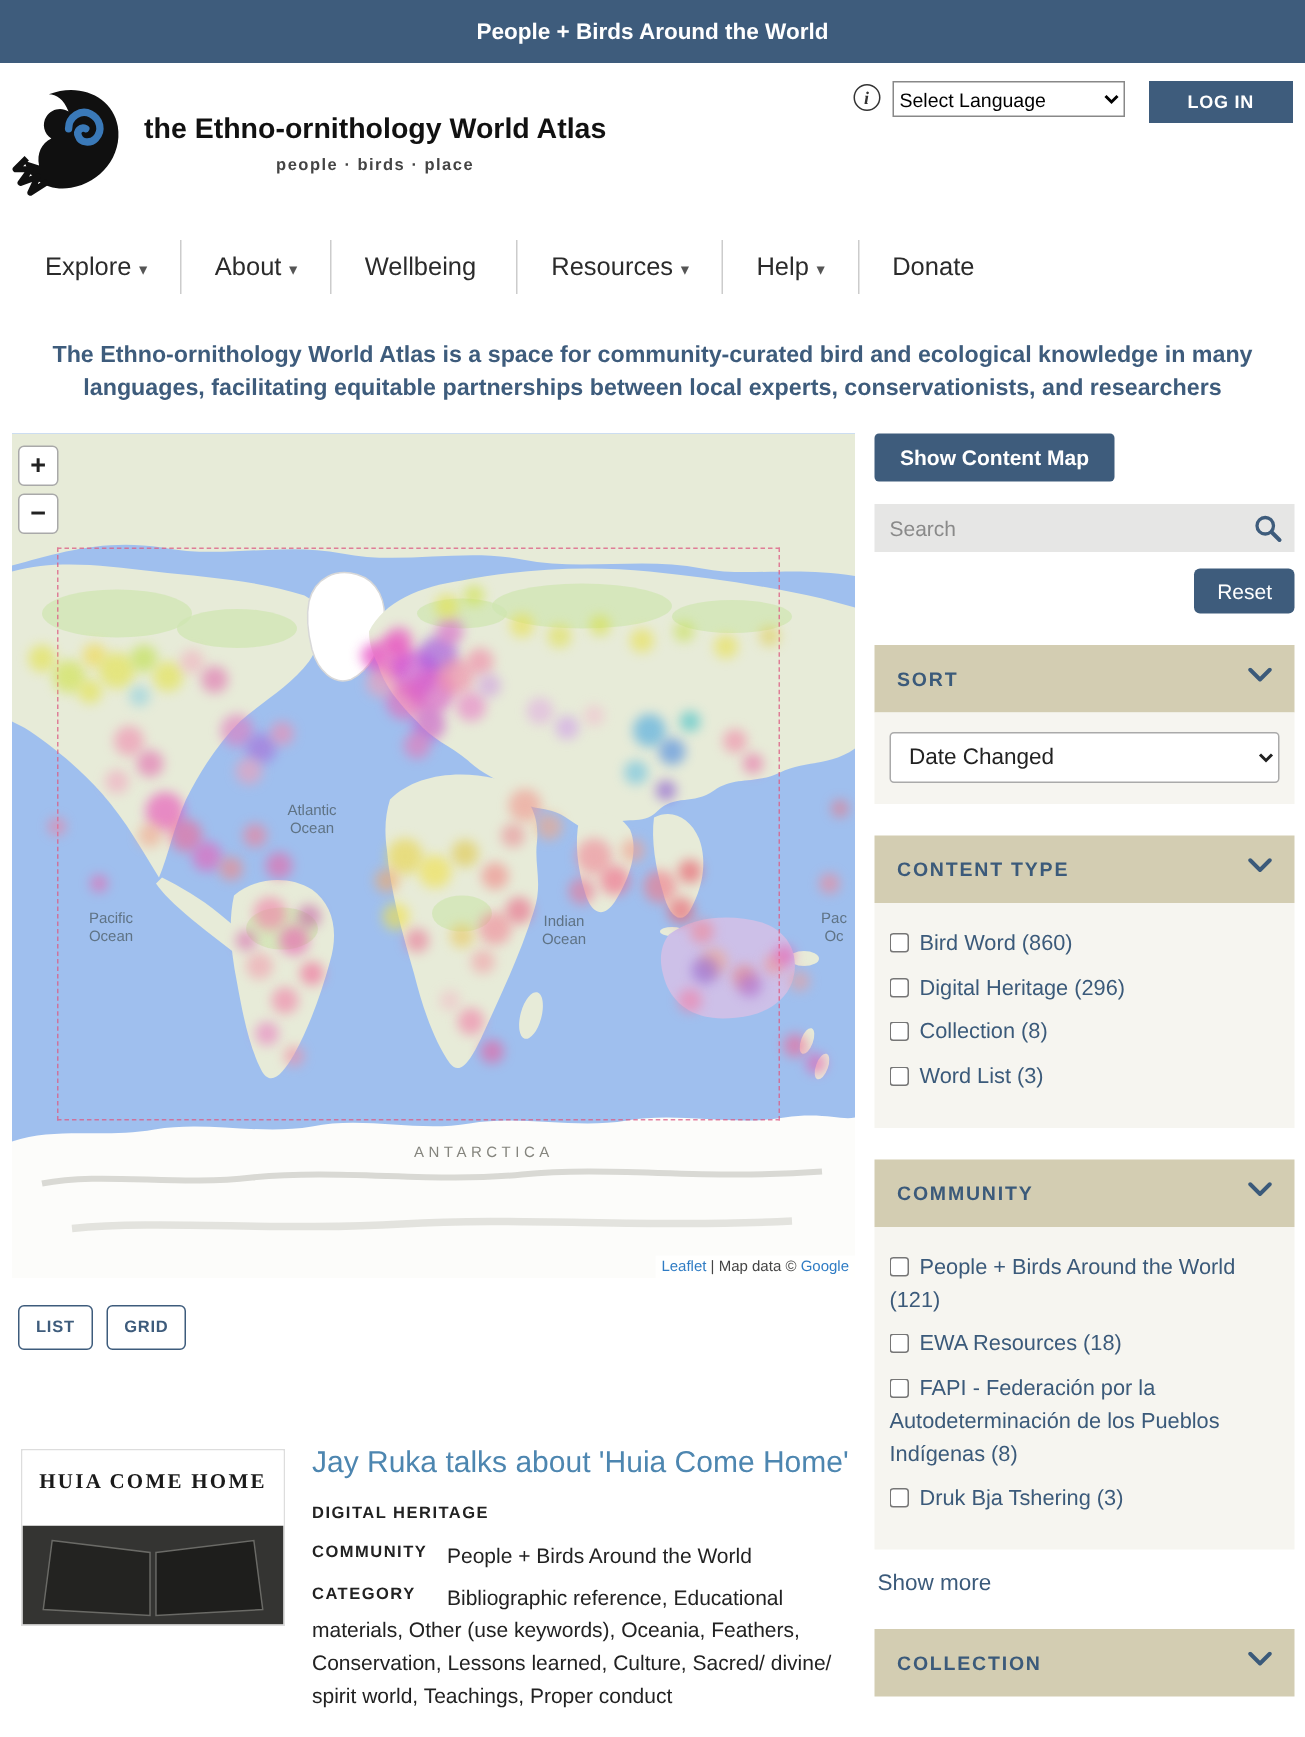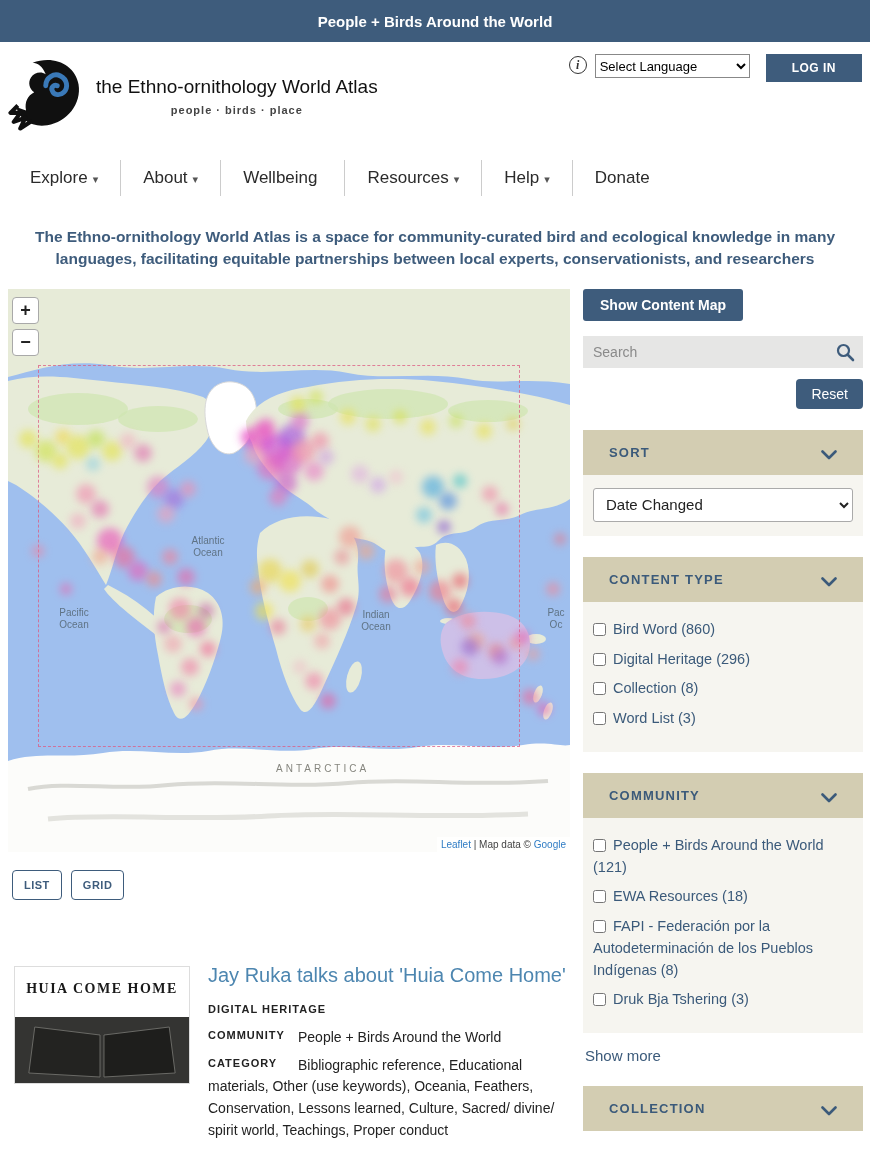--- a/index.html
+++ b/index.html
@@ -8,21 +8,21 @@
   .page { width: 870px; height: 1158px; overflow: hidden; position: relative; background: #fff; margin: 0 auto; }
 
   
   .top-banner { height: 42px; background: #3e5c7c; display: flex; align-items: center; justify-content: center; }
   .top-banner .banner-title { color: #fff; font-weight: bold; font-size: 15px; }
 
   
   .site-header { display: flex; align-items: flex-start; padding: 8px 8px 0 8px; height: 104px; }
   .logo-wrap { width: 82px; height: 88px; flex: 0 0 auto; }
   .title-block { margin: 26px 0 0 6px; }
-  .site-title { font-size: 19px; font-weight: normal; color: #111; }
+  .site-title { font-size: 19px; font-weight: bold; color: #111; }
   .tagline { font-size: 11px; font-weight: bold; color: #444; letter-spacing: 1px; text-align: center; margin-top: 6px; }
   .header-right { margin-left: auto; display: flex; align-items: flex-start; gap: 8px; padding-top: 4px; }
   .info-icon { display: inline-flex; align-items: center; justify-content: center; width: 18px; height: 18px; border: 1.5px solid #333; border-radius: 50%; font-family: "Liberation Serif", serif; font-style: italic; font-weight: bold; font-size: 12px; color: #333; margin-top: 2px; }
   .lang-select { width: 155px; height: 24px; font-size: 13px; font-family: "Liberation Sans", sans-serif; border: 1px solid #888; background: #fff; }
   .login-btn { background: #3e5c7c; color: #fff; border: none; font-size: 12px; font-weight: bold; letter-spacing: .5px; padding: 7px 26px; margin-left: 8px; cursor: pointer; font-family: "Liberation Sans", sans-serif; }
 
   
   .main-nav { padding: 14px 0 16px 8px; }
   .main-nav ul { list-style: none; display: flex; align-items: center; }
   .main-nav li { padding: 8px 22px; border-right: 1px solid #ccc; font-size: 17px; color: #2b2b2b; cursor: pointer; white-space: nowrap; }
@@ -65,21 +65,21 @@
 
   
   .show-map-btn { background: #3e5c7c; color: #fff; border: none; border-radius: 3px; font-size: 14px; font-weight: bold; padding: 8px 17px; cursor: pointer; font-family: "Liberation Sans", sans-serif; }
   .search-wrap { position: relative; margin-top: 15px; }
   .search-input { width: 100%; height: 32px; background: #e6e6e5; border: none; padding: 0 34px 0 10px; font-size: 14px; color: #333; font-family: "Liberation Sans", sans-serif; }
   .search-input::placeholder { color: #8a8a8a; }
   .search-icon { position: absolute; right: 8px; top: 6px; cursor: pointer; }
   .reset-row { display: flex; justify-content: flex-end; margin-top: 11px; }
   .reset-btn { background: #3e5c7c; color: #fff; border: none; border-radius: 4px; font-size: 14px; padding: 7px 15px; cursor: pointer; font-family: "Liberation Sans", sans-serif; }
   .side-section { margin-top: 21px; }
-  .section-header { background: #d3cdb2; display: flex; align-items: flex-end; justify-content: space-between; padding: 15px 26px; cursor: pointer; }
+  .section-header { background: #d3cdb2; display: flex; align-items: flex-start; justify-content: space-between; padding: 15px 15px; cursor: pointer; }
   .section-title { color: #3b5a7a; font-size: 13px; font-weight: bold; letter-spacing: 1.2px; }
   .section-body { background: #f6f5f0; padding: 13px 10px 14px 10px; }
   .sort-select { width: 100%; height: 34px; background: #fff; border: 1px solid #aaa; border-radius: 3px; font-size: 15px; color: #222; padding: 0 8px; font-family: "Liberation Sans", sans-serif; }
   .check-row { display: block; font-size: 14.5px; color: #3b5a7a; line-height: 1.5; margin: 4px 0 8px 0; cursor: pointer; }
   .check-row input { margin-right: 7px; vertical-align: -2px; }
   .show-more { display: inline-block; margin: 14px 0 0 2px; color: #3b5a7a; font-size: 15px; text-decoration: none; cursor: pointer; }
 </style>
 </head>
 <body>
 

